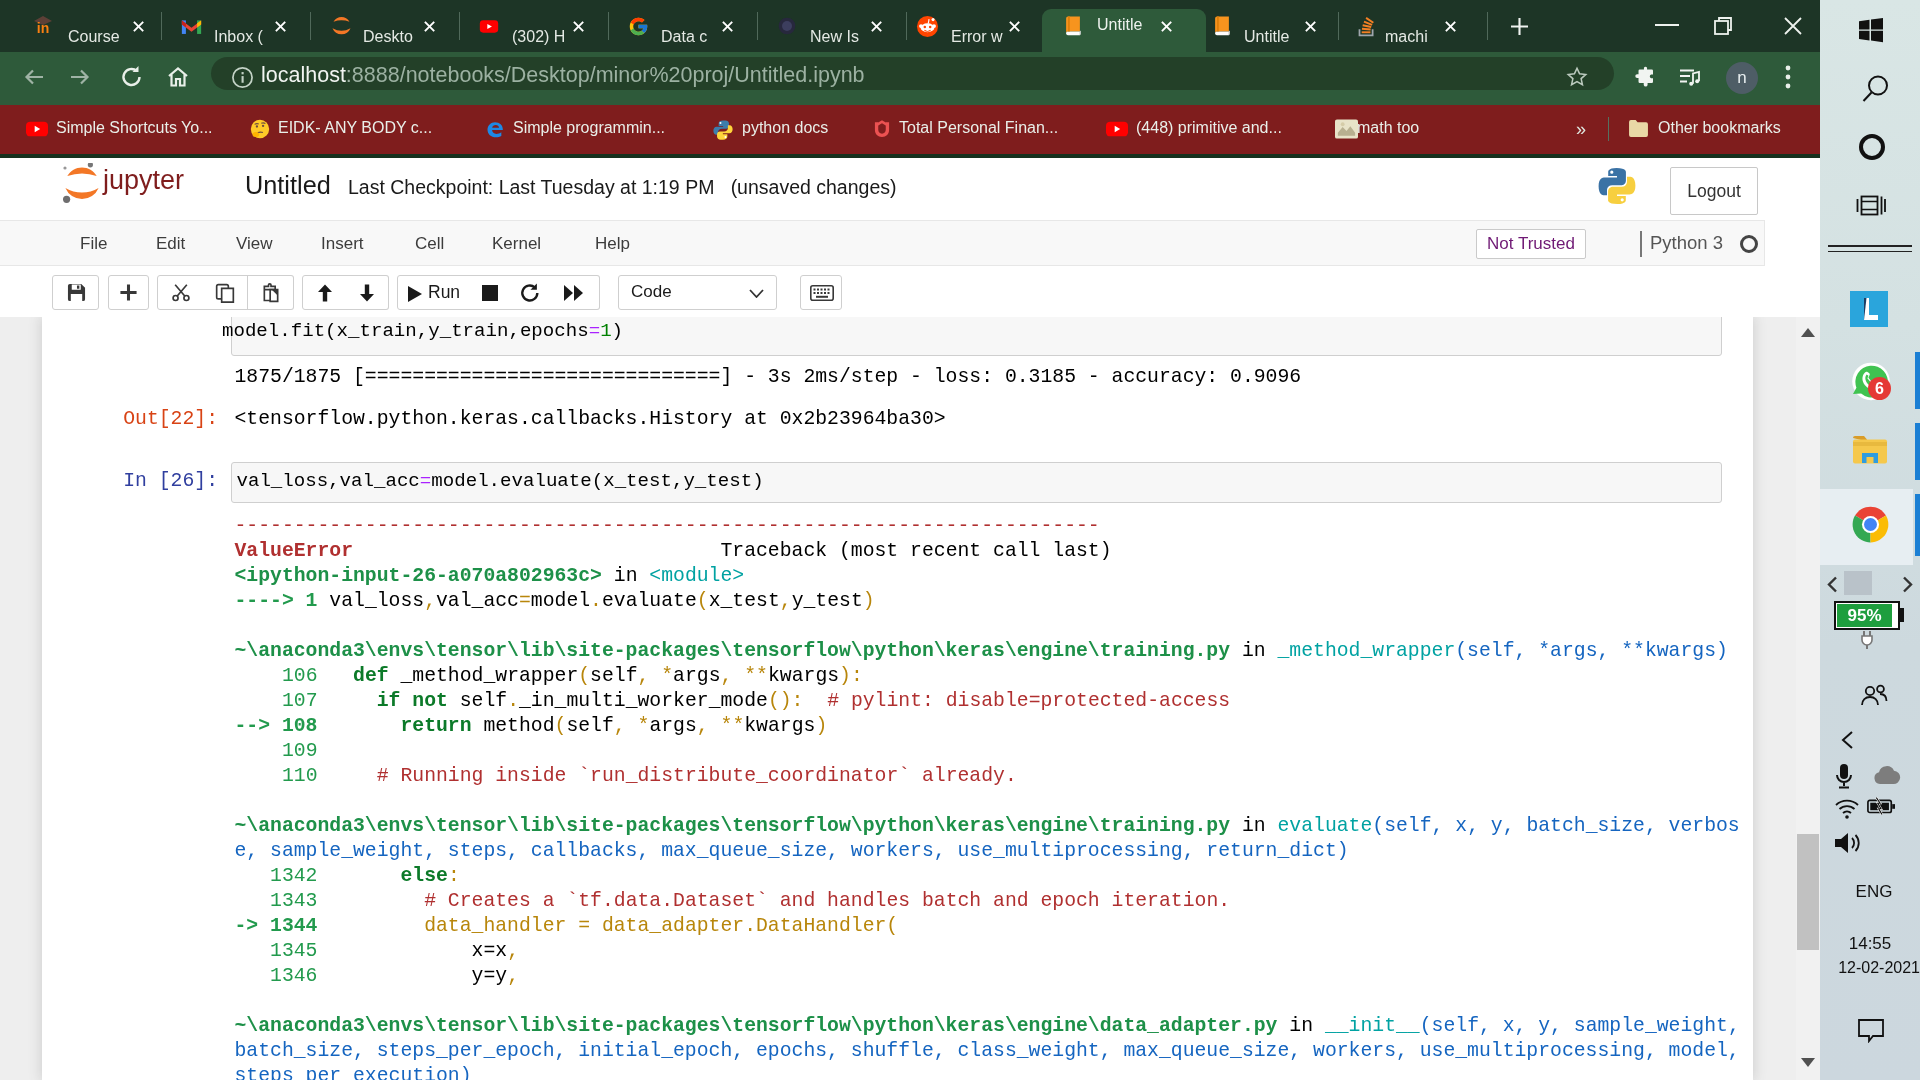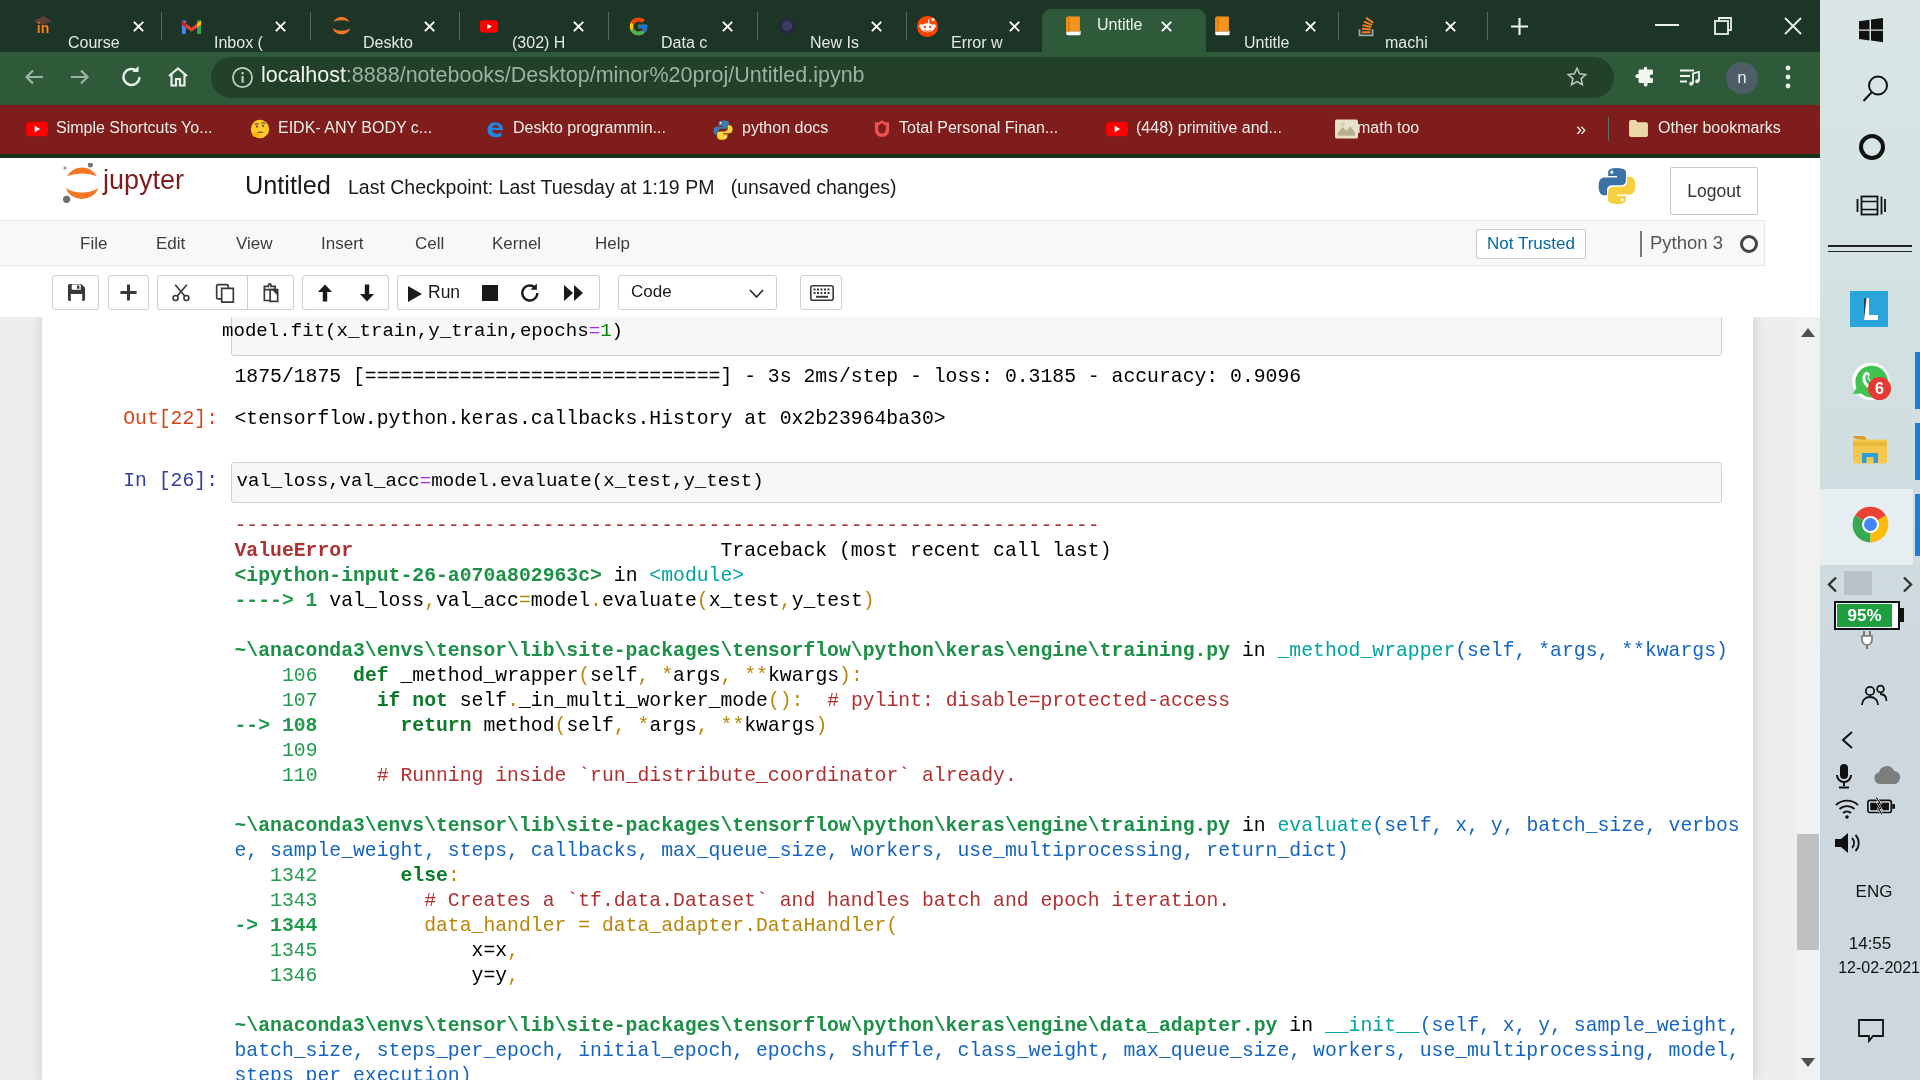--- a/index.html
+++ b/index.html
@@ -4,28 +4,28 @@
 <style>
 * { margin:0; padding:0; box-sizing:border-box; }
 html,body { width:1920px; height:1080px; overflow:hidden; }
 body { font-family:"Liberation Sans",sans-serif; position:relative; background:#fff; }
 .abs { position:absolute; }
 
 
 #tabbar { position:absolute; left:0; top:0; width:1820px; height:52px; background:#1d3526; }
 .tab { position:absolute; top:10px; height:42px; }
 .tab .fav { position:absolute; top:6px; width:20px; height:20px; }
-.tab .ttl { position:absolute; top:24px; font-size:16px; color:#e4e9e4; white-space:nowrap; overflow:hidden; }
+.tab .ttl { position:absolute; top:18px; font-size:16px; color:#e4e9e4; white-space:nowrap; overflow:hidden; }
 .tab .cx { position:absolute; top:6px; font-size:18px; color:#fff; }
 .tsep { position:absolute; top:12px; width:1px; height:28px; background:#50695a; }
 #activetab { position:absolute; left:1042px; top:9px; width:164px; height:43px; background:#2e5a3a; border-radius:9px 9px 0 0; }
 .wbtn { position:absolute; top:0; color:#eef2ee; }
 
 #navbar { position:absolute; left:0; top:52px; width:1820px; height:53px; background:#2e5a3a; }
-#urlpill { position:absolute; left:211px; top:5px; width:1403px; height:41px; border-radius:21px; background:#234028; }
+#urlpill { position:absolute; left:211px; top:5px; width:1403px; height:33px; border-radius:21px; background:#234028; }
 .navic { position:absolute; top:12px; }
 
 #bookbar { position:absolute; left:0; top:105px; width:1820px; height:52.5px; background:#7f1d1d; border-bottom:4px solid #16311e; z-index:3; }
 .bm { position:absolute; top:14px; height:20px; font-size:16px; color:#e9efe9; white-space:nowrap; }
 .bm .ic { position:absolute; top:0; left:0; width:20px; height:20px; }
 
 
 #page { position:absolute; left:0; top:153px; width:1820px; height:927px; background:#fff; }
 #jheader { position:absolute; left:0; top:5px; width:1820px; height:62px; background:#fff; }
 #menubar { position:absolute; left:0; top:67px; width:1765px; height:46px; background:#f8f8f8; border-top:1px solid #e7e7e7; border-bottom:1px solid #e7e7e7; border-right:1px solid #e7e7e7; }
@@ -253,21 +253,21 @@
         <circle cx="12" cy="12" r="11" fill="#ffca28"></circle>
         <circle cx="8.3" cy="9" r="1.4" fill="#6d4c41"></circle>
         <circle cx="15.7" cy="8.2" r="1.4" fill="#6d4c41"></circle>
         <path d="M5.5 6.5 Q8 4.8 10.5 6" stroke="#6d4c41" stroke-width="1.3" fill="none"></path>
         <path d="M13.5 5.2 Q16 4 18.5 5.5" stroke="#6d4c41" stroke-width="1.3" fill="none"></path>
         <path d="M9 16.5 Q12.5 15 15.5 16.2" stroke="#6d4c41" stroke-width="1.5" fill="none"></path>
         <ellipse cx="7" cy="18.5" rx="4" ry="3" fill="#ffb300"></ellipse>
       </svg><span style="margin-left:28px">EIDK- ANY BODY c...</span></div>
   <div class="bm" style="left:484px"><svg class="ic" style="width:21px;height:21px" viewBox="0 0 24 24">
         <path d="M21.5 12.7 H9.2 c.3 2.4 2.1 4.3 5 4.3 2 0 3.9-.6 5.6-1.8 v4.1 c-1.7 1-3.8 1.6-6.2 1.6 C7.9 20.9 4 17.4 4 12.3 4 7.4 7.7 3.6 12.6 3.6 c5.3 0 8.9 3.4 8.9 8.2z M9.3 10 h8 c-.2-1.9-1.7-3.2-3.9-3.2 -2.1 0-3.7 1.2-4.1 3.2z" fill="#1e88e5"></path>
-      </svg><span style="margin-left:29px">Deskto programmin...</span></div>
+      </svg><span style="margin-left:29px">Simple programmin...</span></div>
   <div class="bm" style="left:712px"><svg class="ic" style="width:22px;height:22px" viewBox="0 0 48 48">
         <path fill="#3d7dab" d="M24 3c-6 0-9.5 2.6-9.5 7v5h9.8v2H9.8C5.4 17 3 20.8 3 25.7c0 4.9 2.3 8.6 6.7 8.6h3.6v-5.8c0-4.4 3.6-7.5 8-7.5h9.3c3.6 0 6.4-2.9 6.4-6.5V10c0-4.3-3.3-7-7.5-7z"></path>
         <circle cx="18.5" cy="8.5" r="2.2" fill="#fff"></circle>
         <path fill="#ffd43b" d="M24 45c6 0 9.5-2.6 9.5-7v-5h-9.8v-2h14.5c4.4 0 6.8-3.8 6.8-8.7 0-4.9-2.3-8.6-6.7-8.6h-3.6v5.8c0 4.4-3.6 7.5-8 7.5h-9.3c-3.6 0-6.4 2.9-6.4 6.5V38c0 4.3 3.3 7 7.5 7z"></path>
         <circle cx="29.5" cy="39.5" r="2.2" fill="#fff"></circle>
       </svg><span style="margin-left:30px">python docs</span></div>
   <div class="bm" style="left:872px"><svg class="ic" style="width:20px;height:20px" viewBox="0 0 24 24">
         <path d="M3.5 4 h4 v9 c0 2.8 1.8 4.6 4.5 4.6 2.7 0 4.5-1.8 4.5-4.6 V4 h4 v9.3 c0 5-3.5 8.3-8.5 8.3 -5 0-8.5-3.3-8.5-8.3z" fill="#ec5252"></path>
         <path d="M12 1.5 5 5.6 5 9.2 12 5.1 19 9.2 19 5.6z" fill="#ec5252"></path>
       </svg><span style="margin-left:27px">Total Personal Finan...</span></div>
@@ -308,21 +308,21 @@
     <div style="position:absolute;left:1670px;top:9px;width:88px;height:48px;border:1px solid #c8c8c8;border-radius:2px;font-size:17.5px;color:#333;text-align:center;line-height:46px">Logout</div>
   </div>
   <div id="menubar">
     <div class="mi" style="left:80px">File</div>
     <div class="mi" style="left:156px">Edit</div>
     <div class="mi" style="left:236px">View</div>
     <div class="mi" style="left:321px">Insert</div>
     <div class="mi" style="left:415px">Cell</div>
     <div class="mi" style="left:492px">Kernel</div>
     <div class="mi" style="left:595px">Help</div>
-    <div style="position:absolute;left:1476px;top:8px;width:110px;height:30px;border:1px solid #cacaca;border-radius:2px;background:#fff;font-size:17px;color:#0369a1;text-align:center;line-height:28px">Not Trusted</div>
+    <div style="position:absolute;left:1476px;top:8px;width:110px;height:30px;border:1px solid #cacaca;border-radius:2px;background:#fff;font-size:17px;color:#701a75;text-align:center;line-height:28px">Not Trusted</div>
     <div style="position:absolute;left:1640px;top:10px;width:1.5px;height:26px;background:#777"></div>
     <div style="position:absolute;left:1650px;top:11px;font-size:18.5px;color:#555">Python 3</div>
     <div style="position:absolute;left:1740px;top:14px;width:18px;height:18px;border:3px solid #444;border-radius:50%"></div>
   </div>
   <div id="toolbar">
 
     <div class="tbtn" style="left:52px;width:47px;border-radius:3px">
       <svg style="position:absolute;left:14px;top:7px" width="19" height="19" viewBox="0 0 20 20">
           <path d="M1 3 a2 2 0 0 1 2-2 H15 L19 5 V17 a2 2 0 0 1-2 2 H3 a2 2 0 0 1-2-2z M5 1.5 V7 H14.5 V1.5z M10.5 2.5 H13 V6 H10.5z M4 19 V11.5 H16 V19z" fill="#383838" fill-rule="evenodd"></path>
         </svg>

